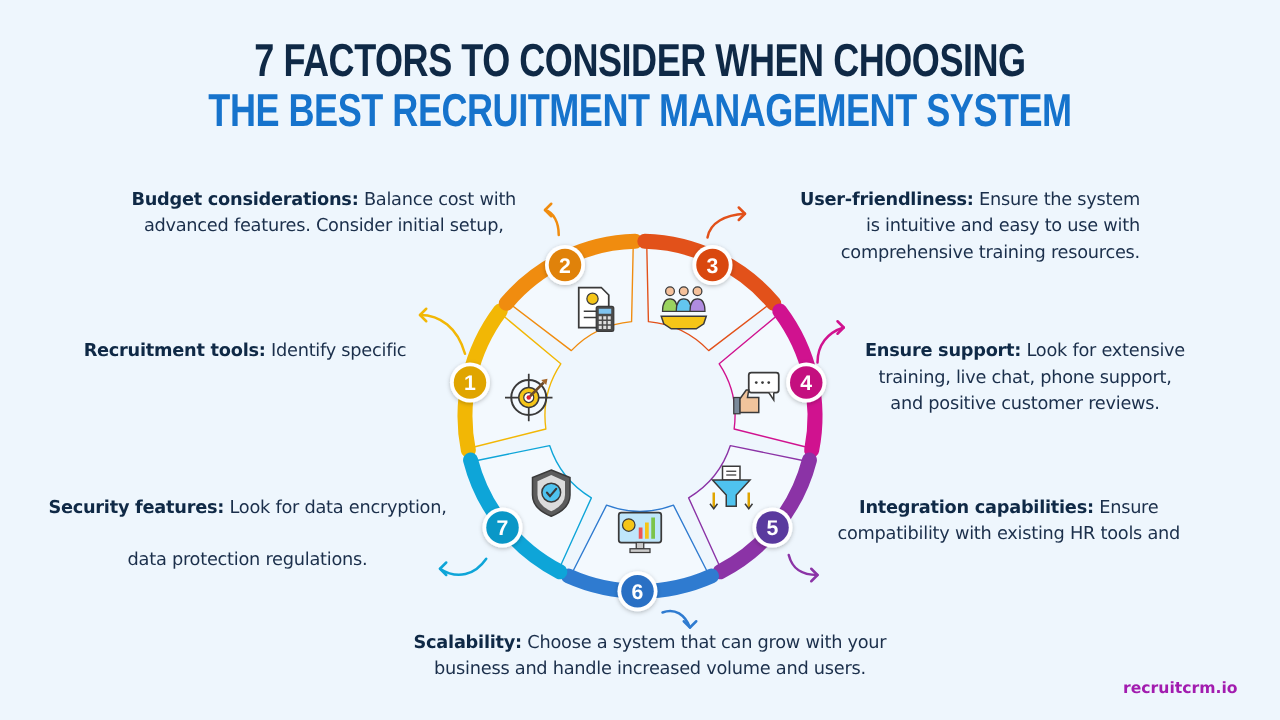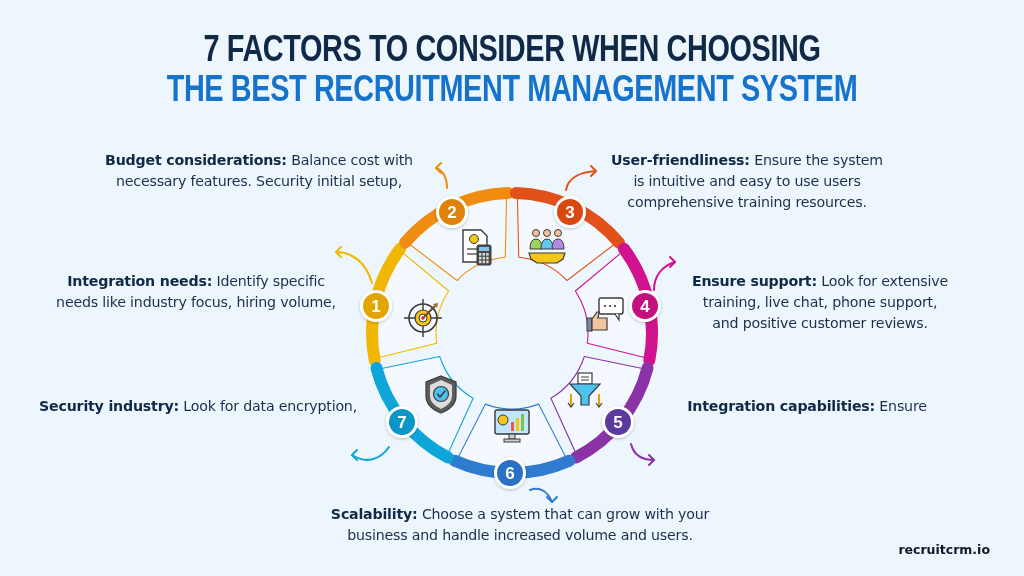--- a/index.html
+++ b/index.html
@@ -23,21 +23,21 @@
   .desc {
     position: absolute; text-align: center;
     font-family: "DejaVu Sans", sans-serif;
     font-size: 14.2px; line-height: 21px; color: #1b2f4b;
     letter-spacing: -0.2px;
   }
   .desc b { color: #0f2946; font-weight: bold; }
   .brand {
     position: absolute; right: 34px; top: 542px;
     font-family: "DejaVu Sans", sans-serif;
-    font-weight: bold; font-size: 12.5px; color: #0f172a;
+    font-weight: bold; font-size: 12.5px; color: #a21caf;
   }
   svg.wheel { position: absolute; left: 0; top: 0; }
   .num {
     font-family: "Liberation Sans", sans-serif; font-weight: bold;
     font-size: 17px; fill: #ffffff;
   }
 </style>
 </head>
 <body>
 
@@ -189,53 +189,54 @@
         <circle cx="402" cy="422" r="16" fill="#ffffff" filter="url(#sh)"></circle>
         <circle cx="402" cy="422" r="13" fill="#0a97c7"></circle>
         <text x="402" y="428" text-anchor="middle" class="num">7</text>
       </g>
     </g>
 </svg>
 
 <div class="desc" style="left:84px; top:150px; width:350px;">
   <b>Budget considerations:</b>
   <span>Balance cost with</span><br>
-  <span>necessary features. Security initial setup,</span><br>
-</div>
-
-<div class="desc" style="left:582px; top:150px; width:330px;">
+  <span>advanced features. Consider initial setup,</span><br>
+</div>
+
+<div class="desc" style="left:582px; top:150px; width:330px;text-align:right;">
   <b>User-friendliness:</b>
   <span>Ensure the system</span><br>
-  <span>is intuitive and easy to use users</span><br>
+  <span>is intuitive and easy to use with</span><br>
   <span>comprehensive training resources.</span>
 </div>
 
 <div class="desc" style="left:26px; top:271px; width:340px;">
-  <b>Integration needs:</b>
+  <b>Recruitment tools:</b>
   <span>Identify specific</span><br>
-  <span>needs like industry focus, hiring volume,</span><br>
+  <br>
 </div>
 
 <div class="desc" style="left:670px; top:271px; width:300px;">
   <b>Ensure support:</b>
   <span>Look for extensive</span><br>
   <span>training, live chat, phone support,</span><br>
   <span>and positive customer reviews.</span>
 </div>
 
 <div class="desc" style="left:22px; top:396px; width:352px;">
-  <b>Security industry:</b>
+  <b>Security features:</b>
   <span>Look for data encryption,</span><br>
   <br>
+  <span>data protection regulations.</span>
 </div>
 
 <div class="desc" style="left:644px; top:396px; width:326px;">
   <b>Integration capabilities:</b>
   <span>Ensure</span><br>
-  <br>
+  <span>compatibility with existing HR tools and</span><br>
 </div>
 
 <div class="desc" style="left:290px; top:504px; width:460px;">
   <b>Scalability:</b>
   <span>Choose a system that can grow with your</span><br>
   <span>business and handle increased volume and users.</span>
 </div>
 
 <div class="brand">recruitcrm.io</div>
 

